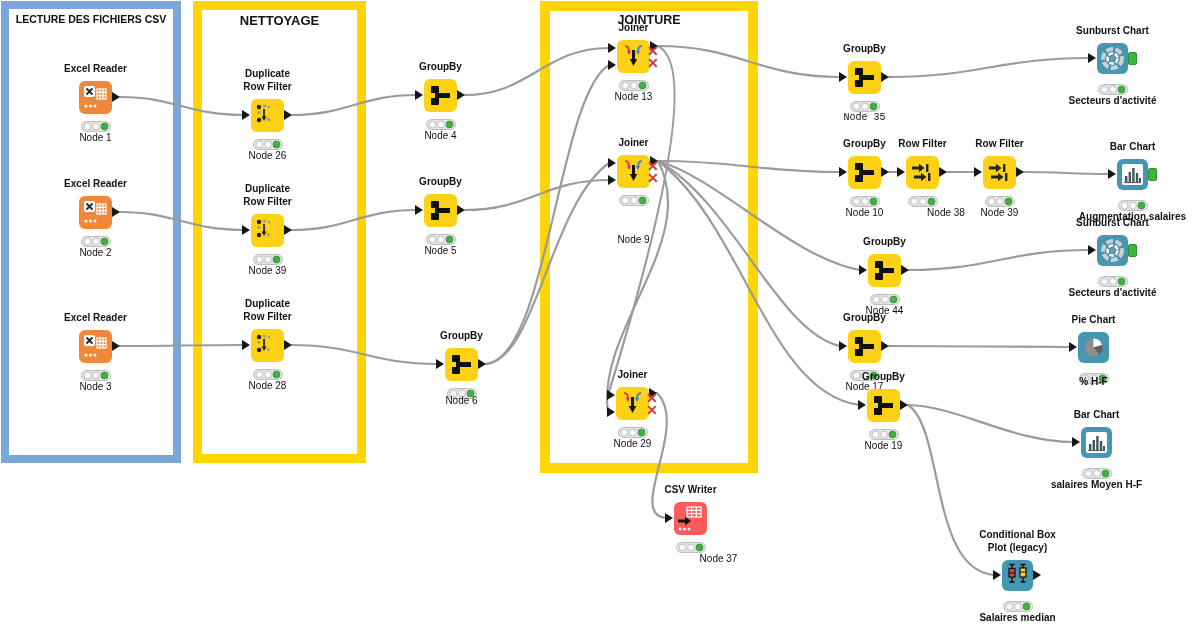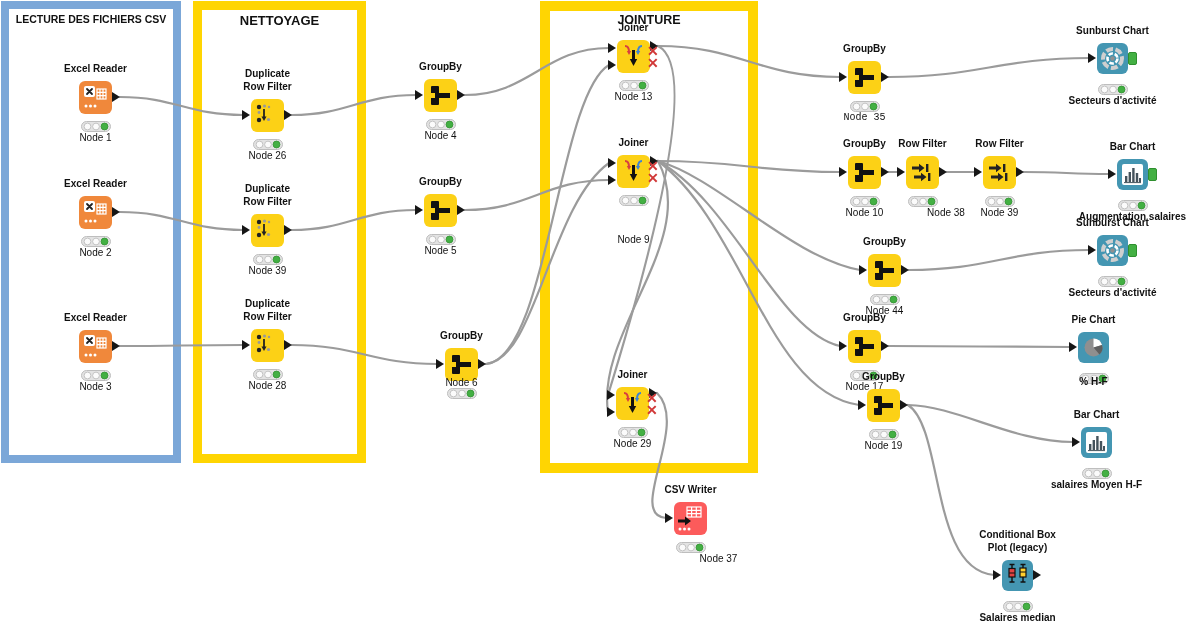--- a/index.html
+++ b/index.html
@@ -231,21 +231,21 @@
           <rect x="15" y="14" width="11" height="5" fill="#111"></rect>
         </svg></div>
       <div class="pt" style="left: 436px; top: 359px;"></div>
       <div class="pt" style="left: 478px; top: 359px;"></div>
       <div class="tl" style="left: 446.5px; top: 385px;"><svg width="30" height="11" viewBox="0 0 30 11">
           <rect x="0.5" y="0.5" width="29" height="10" rx="5" fill="#E3E3E3" stroke="#BEBEBE"></rect>
           <circle cx="6.5" cy="5.5" r="3.4" fill="#FBFBFB" stroke="#C3C3C3"></circle>
           <circle cx="15" cy="5.5" r="3.4" fill="#FBFBFB" stroke="#C3C3C3"></circle>
           <circle cx="23.5" cy="5.5" r="3.4" fill="#43B043" stroke="#3A9A3A"></circle>
         </svg></div>
-      <div class="nl" style="left: 461.5px; top: 377px;">Node 6</div>
+      <div class="nl" style="left: 461.5px; top: 395px;">Node 6</div>
       <div class="nt" style="left: 633.5px; top: 22px;">Joiner</div>
       <div class="ni" style="left: 617px; top: 40px; width: 33px; height: 33px; background: rgb(252, 209, 22);"><svg width="33" height="33" viewBox="0 0 33 33">
           <path d="M8 6 C11 6 12 8 12 12" stroke="#D84040" stroke-width="2" fill="none"></path>
           <path d="M9.8 11 L12 15 L14.2 11 z" fill="#D84040"></path>
           <path d="M25 6 C22 6 21 8 21 12" stroke="#3C83D6" stroke-width="2" fill="none"></path>
           <path d="M18.8 11 L21 15 L23.2 11 z" fill="#3C83D6"></path>
           <rect x="15" y="10" width="3" height="10" fill="#111"></rect>
           <path d="M12.8 19 L16.5 26 L20.2 19 z" fill="#111"></path>
         </svg></div>
       <div class="pt" style="left: 608px; top: 43px;"></div>

